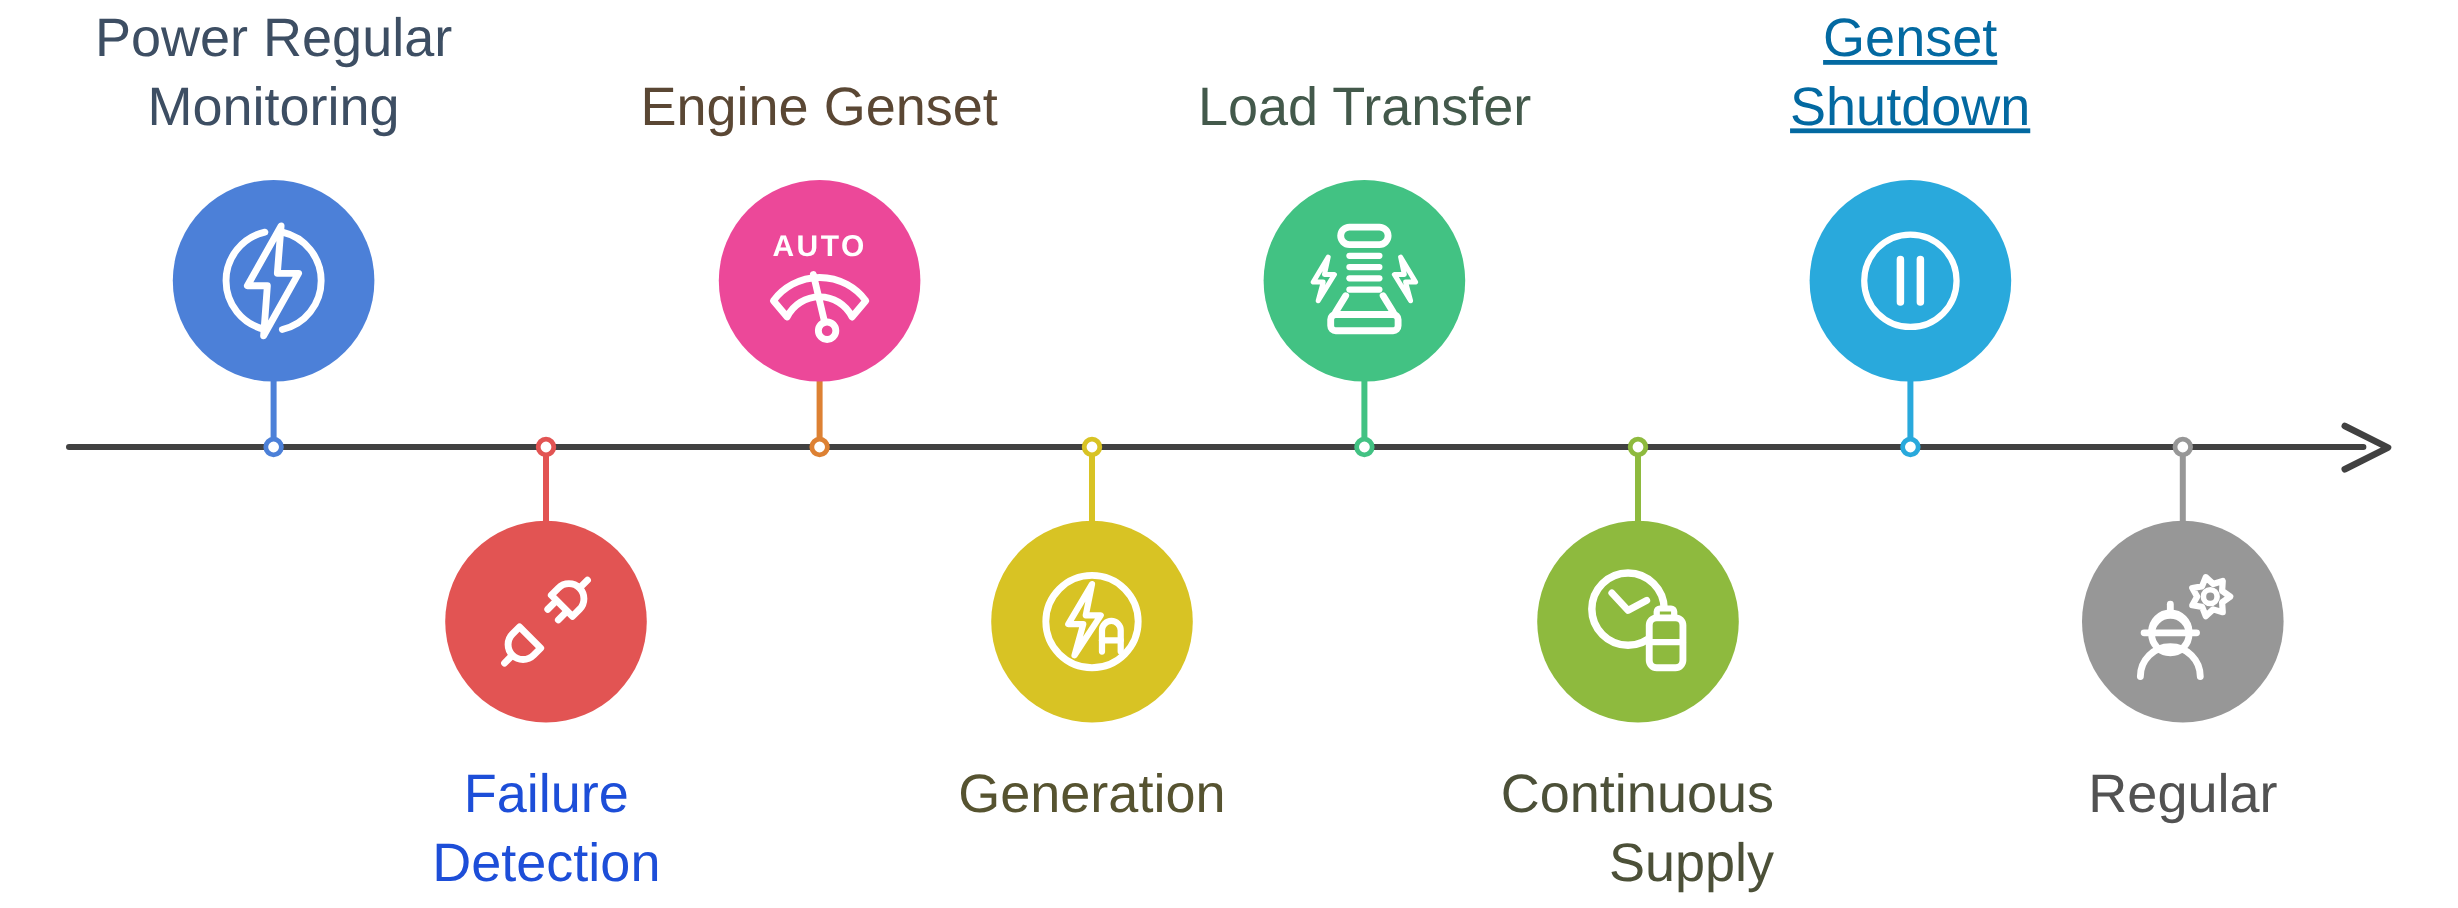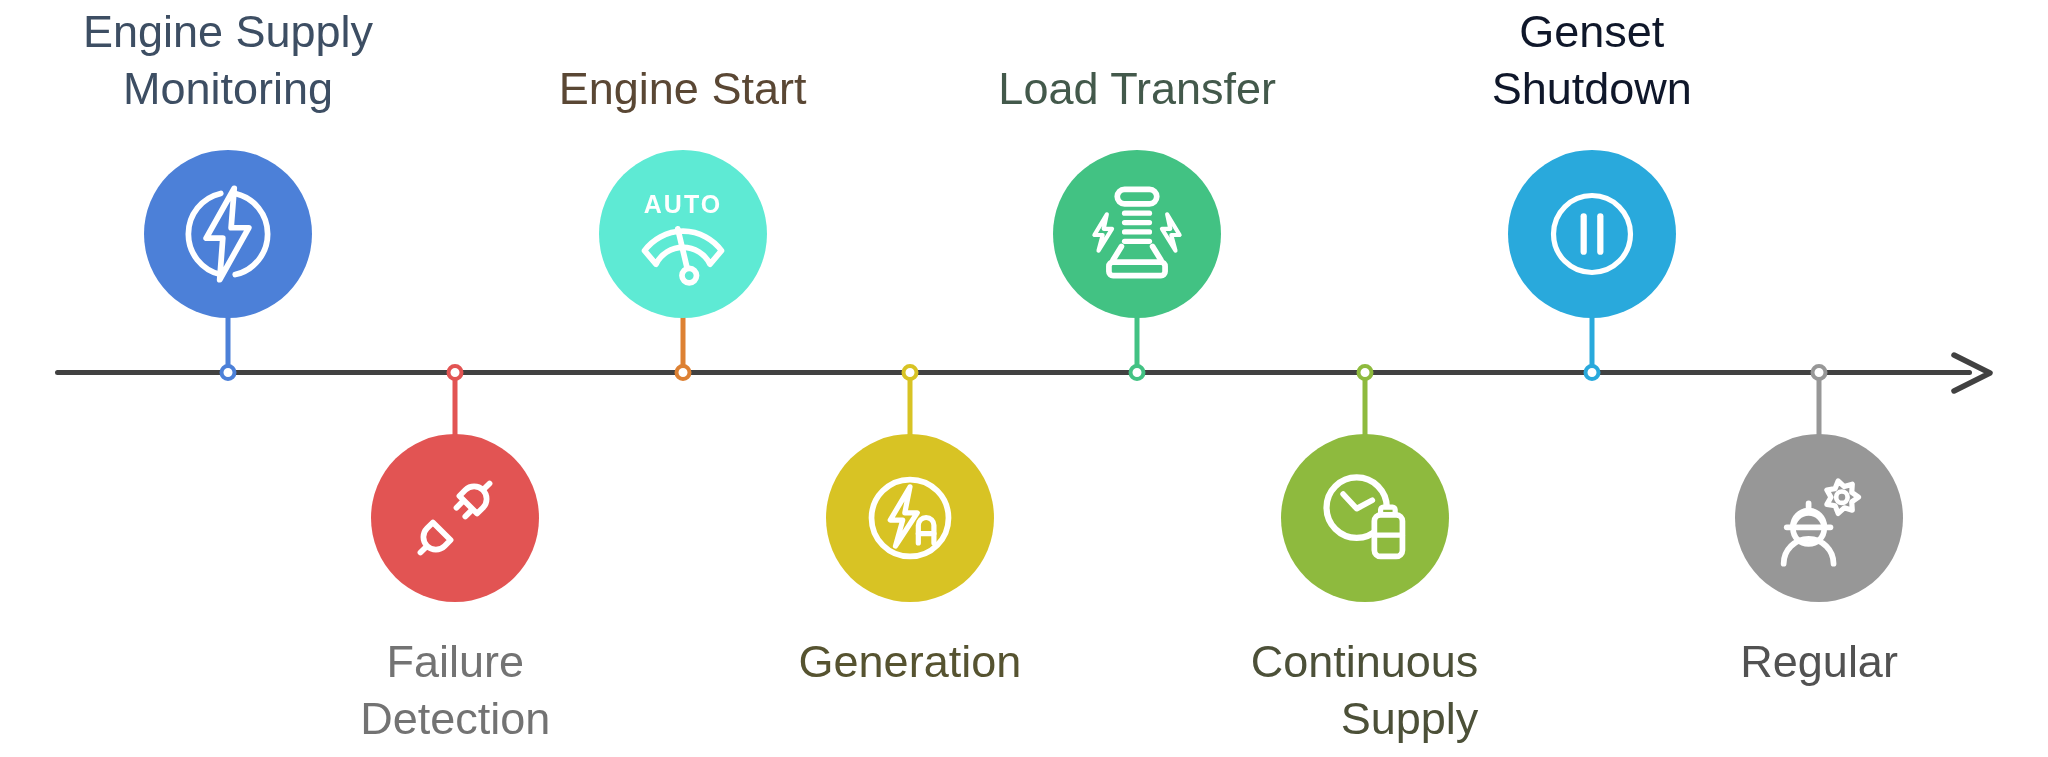--- a/index.html
+++ b/index.html
@@ -92,37 +92,37 @@
 </head>
 <body>
 
 <div class="canvas">
   <div class="timeline-line" style="background: rgb(65, 65, 65);"></div>
   <svg class="arrowhead" viewBox="0 0 48 48">
     <path d="M 6 6 L 42 24 L 6 42" fill="none" stroke="#414141" stroke-width="5.5" stroke-linecap="round" stroke-linejoin="round"></path>
   </svg>
 <div class="node top" style="left: 228px;">
     <div class="label" style="color: rgb(61, 78, 99);">
-        <div>Engine Supply</div>
+        <div>Power Regular</div>
         <div>Monitoring</div>
       </div>
     <div class="stem" style="background: rgb(76, 128, 216);"></div>
     <div class="marker" style="border-color: rgb(76, 128, 216);"></div>
     <div class="circle" style="background: rgb(76, 128, 216);">
       <span class="icon">
           <svg viewBox="0 0 100 100" fill="none" stroke="#fff" stroke-width="5.5" stroke-linecap="round" stroke-linejoin="round">
             <path d="M 43 11 A 40 40 0 0 0 43 89"></path>
             <path d="M 57 89 A 40 40 0 0 0 57 11"></path>
             <path d="M 56 6 L 29 54 L 45 54 L 42 94 L 70 44 L 53 44 Z"></path>
           </svg>
         </span>
     </div>
   </div>
     <div class="node bottom" style="left: 455.3px;">
-    <div class="label" style="color: #737373;">
+    <div class="label" style="color: #1d4ed8;">
         <div>Failure</div>
         <div>Detection</div>
       </div>
     <div class="stem" style="background: rgb(226, 84, 83);"></div>
     <div class="marker" style="border-color: rgb(226, 84, 83);"></div>
     <div class="circle" style="background: rgb(226, 84, 83);">
       <span class="icon">
           <svg viewBox="0 0 100 100" fill="none" stroke="#fff" stroke-width="5.5" stroke-linecap="round" stroke-linejoin="round">
             <g transform="rotate(45 50 50)">
               <line x1="50" y1="3" x2="50" y2="11"></line>
@@ -131,25 +131,25 @@
               <line x1="56" y1="33" x2="56" y2="42"></line>
               <path d="M 38 68 L 38 76 A 12 12 0 0 0 62 76 L 62 68 Z"></path>
               <line x1="50" y1="89" x2="50" y2="97"></line>
             </g>
           </svg>
         </span>
     </div>
   </div>
     <div class="node top" style="left: 682.6px;">
     <div class="label" style="color: rgb(90, 71, 52);">
-        <div>Engine Start</div>
+        <div>Engine Genset</div>
       </div>
     <div class="stem" style="background: rgb(221, 129, 51);"></div>
     <div class="marker" style="border-color: rgb(221, 129, 51);"></div>
-    <div class="circle" style="background: #5eead4;">
+    <div class="circle" style="background: #ec4899;">
       <span class="icon">
           <svg viewBox="0 0 100 100" fill="none" stroke="#fff" stroke-width="5.5" stroke-linecap="round" stroke-linejoin="round">
             <text x="50" y="30" text-anchor="middle" fill="#fff" stroke="none" font-size="24" font-weight="bold" letter-spacing="2" font-family="Liberation Sans, DejaVu Sans, sans-serif">AUTO</text>
             <path d="M 13 66 A 46 46 0 0 1 87 66 L 76 79 A 29 29 0 0 0 24 79 Z"></path>
             <line x1="45" y1="45" x2="54" y2="83"></line>
             <circle cx="56" cy="90" r="7"></circle>
           </svg>
         </span>
     </div>
   </div>
@@ -206,21 +206,21 @@
             <circle cx="42" cy="40" r="29" stroke-width="6"></circle>
             <path d="M 29 27 L 42 41 L 57 33" stroke-width="5.5"></path>
             <rect class="accent-fill" x="65" y="39.5" width="14" height="9" rx="2.5" stroke-width="5" fill="#8eba3e"></rect>
             <rect class="accent-fill" x="59" y="47" width="27" height="40" rx="6" fill="#8eba3e"></rect>
             <line x1="59" y1="66.5" x2="86" y2="66.5" stroke-width="5"></line>
           </svg>
         </span>
     </div>
   </div>
     <div class="node top" style="left: 1591.8px;">
-    <div class="label" style="color: #0f172a;">
+    <div class="label" style="color: #0369a1; text-decoration: underline;">
         <div>Genset</div>
         <div>Shutdown</div>
       </div>
     <div class="stem" style="background: rgb(41, 169, 220);"></div>
     <div class="marker" style="border-color: rgb(41, 169, 220);"></div>
     <div class="circle" style="background: rgb(41, 169, 220);">
       <span class="icon">
           <svg viewBox="0 0 100 100" fill="none" stroke="#fff" stroke-width="5" stroke-linecap="round" stroke-linejoin="round">
             <circle cx="50" cy="50" r="37"></circle>
             <line x1="42" y1="33" x2="42" y2="67" stroke-width="6"></line>

